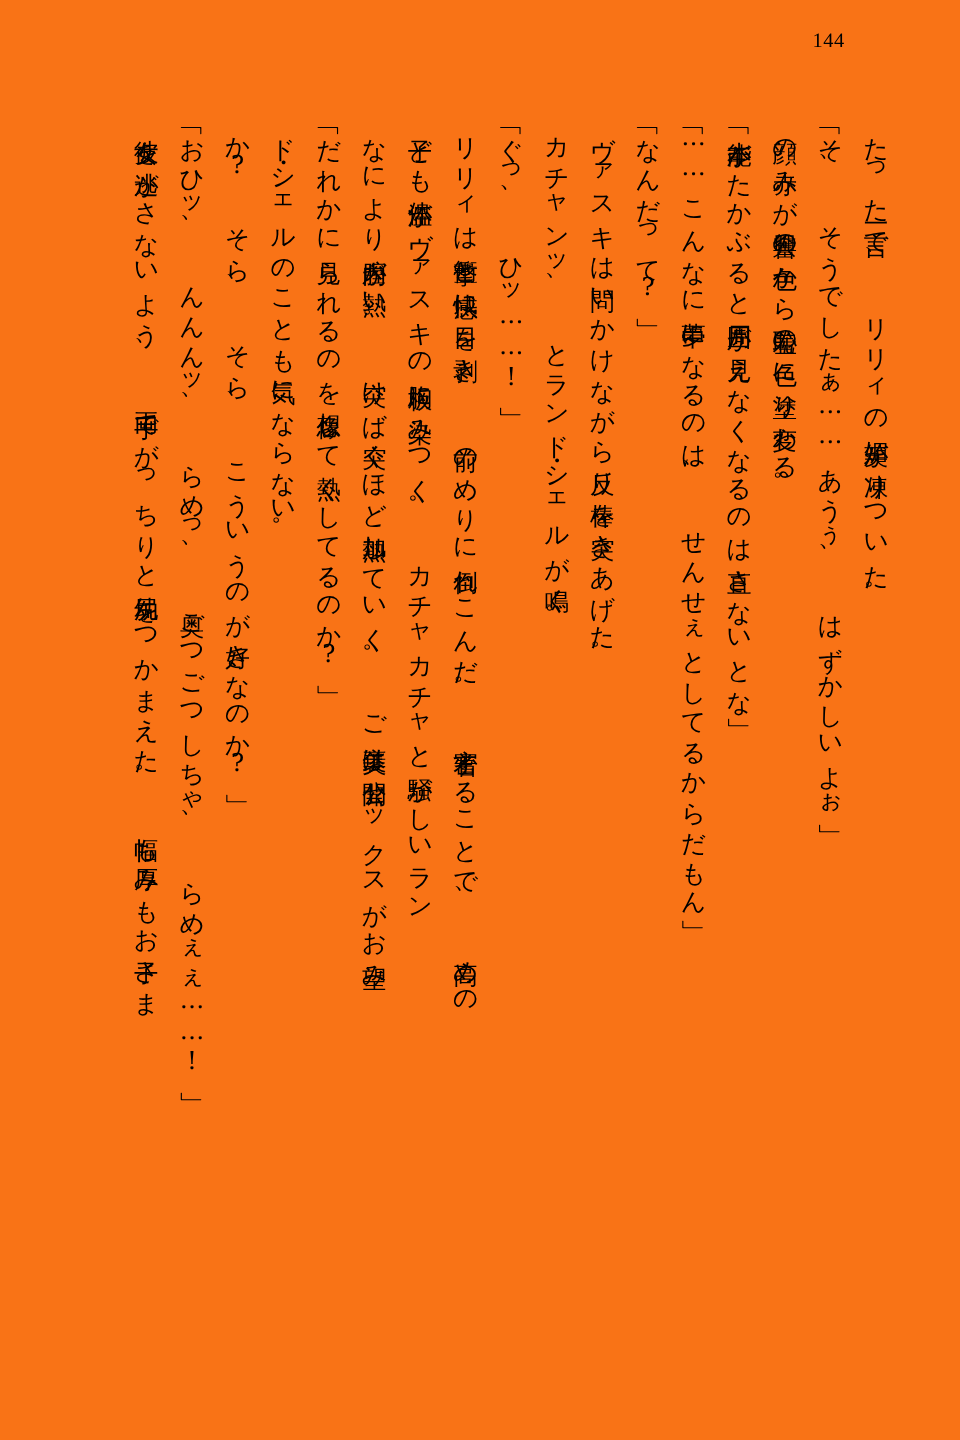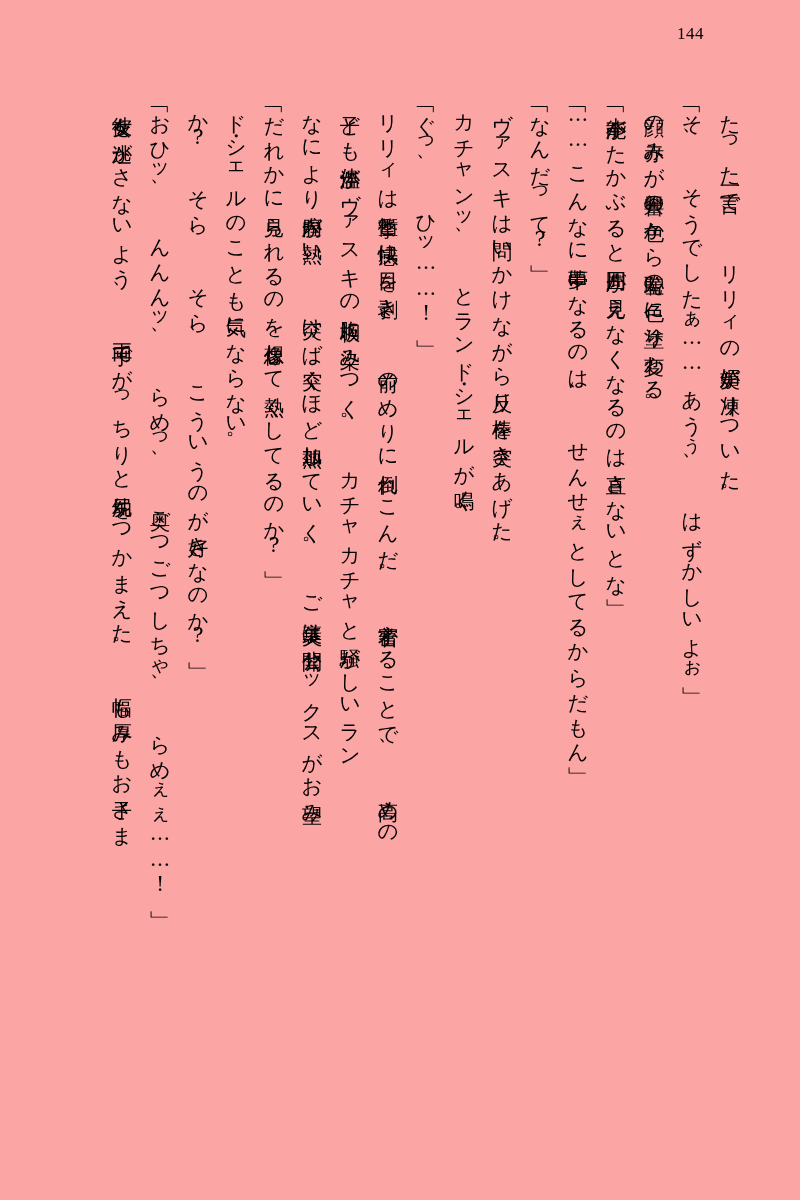--- a/index.html
+++ b/index.html
@@ -14,21 +14,21 @@
     color: #000000;
     position: relative;
     overflow: hidden;
   }
 
   .page {
     position: absolute;
     inset: 0;
     width: 800px;
     height: 1200px;
-    background: #fca5a5;
+    background: #f97316;
   }
 
   .page-number {
     position: absolute;
     top: 24px;
     right: 96px;
     font-size: 17px;
     letter-spacing: 0.5px;
     font-family: "Liberation Serif", "DejaVu Serif", serif;
   }

